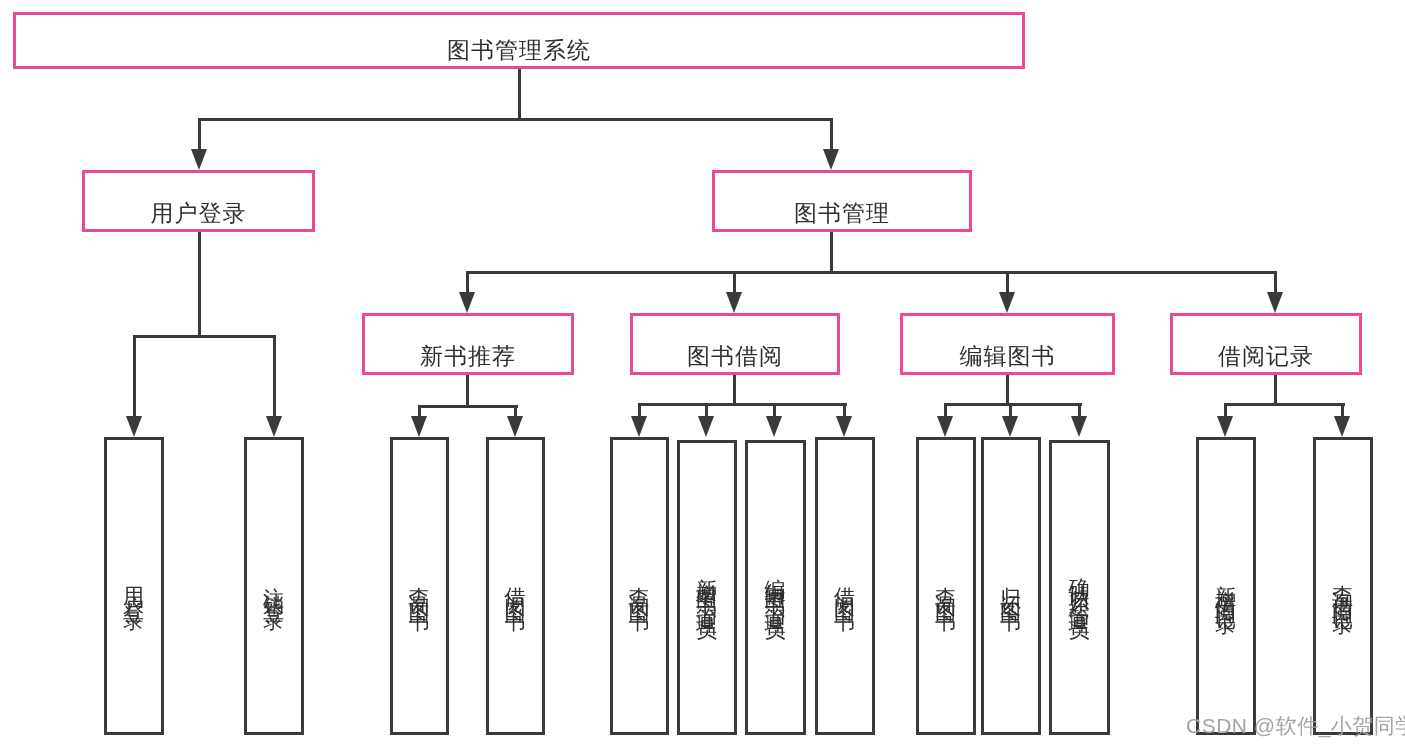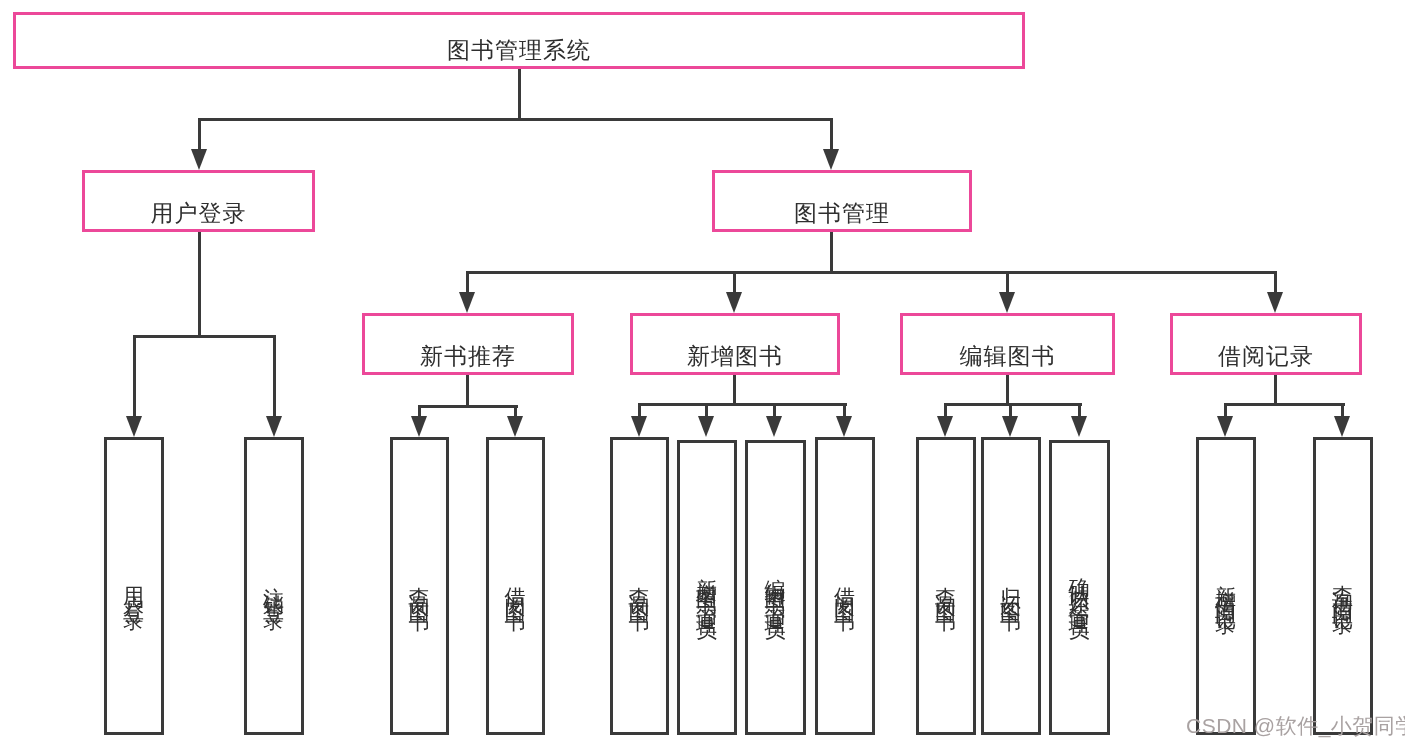--- a/index.html
+++ b/index.html
@@ -69,21 +69,21 @@
   <div class="arrow" style="left:726px;top:292px;"></div>
   <div class="line" style="left:1006px;top:271px;width:3px;height:23px;"></div>
   <div class="arrow" style="left:999px;top:292px;"></div>
   <div class="line" style="left:1274px;top:271px;width:3px;height:23px;"></div>
   <div class="arrow" style="left:1267px;top:292px;"></div>
 
   <div class="box" style="left:362px;top:313px;width:212px;height:62px;">
     <span class="hlabel">新书推荐</span>
   </div>
   <div class="box" style="left:630px;top:313px;width:210px;height:62px;">
-    <span class="hlabel">新增图书</span>
+    <span class="hlabel">图书借阅</span>
   </div>
   <div class="box" style="left:900px;top:313px;width:215px;height:62px;">
     <span class="hlabel">编辑图书</span>
   </div>
   <div class="box" style="left:1170px;top:313px;width:192px;height:62px;">
     <span class="hlabel">借阅记录</span>
   </div>
 
   <div class="line" style="left:466px;top:375px;width:3px;height:32px;"></div>
   <div class="line" style="left:418px;top:405px;width:100px;height:3px;"></div>

